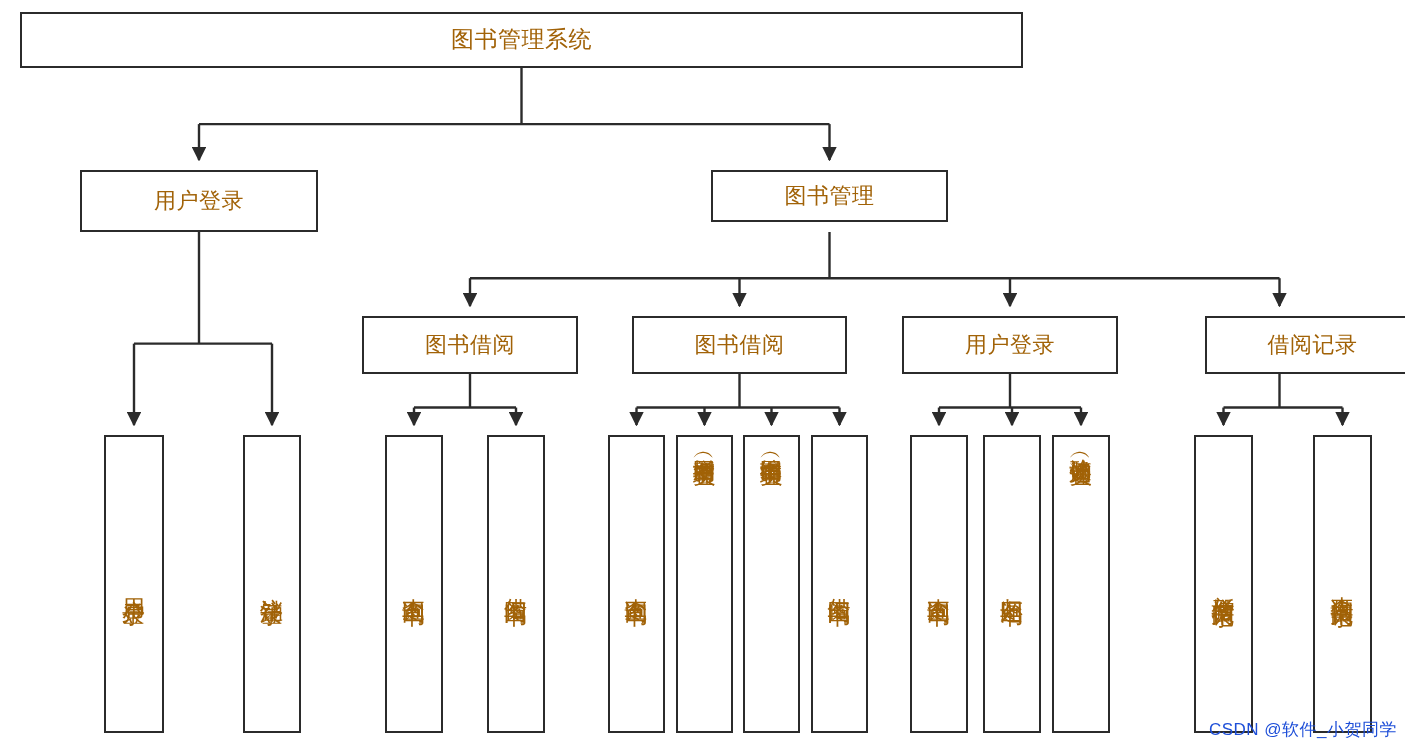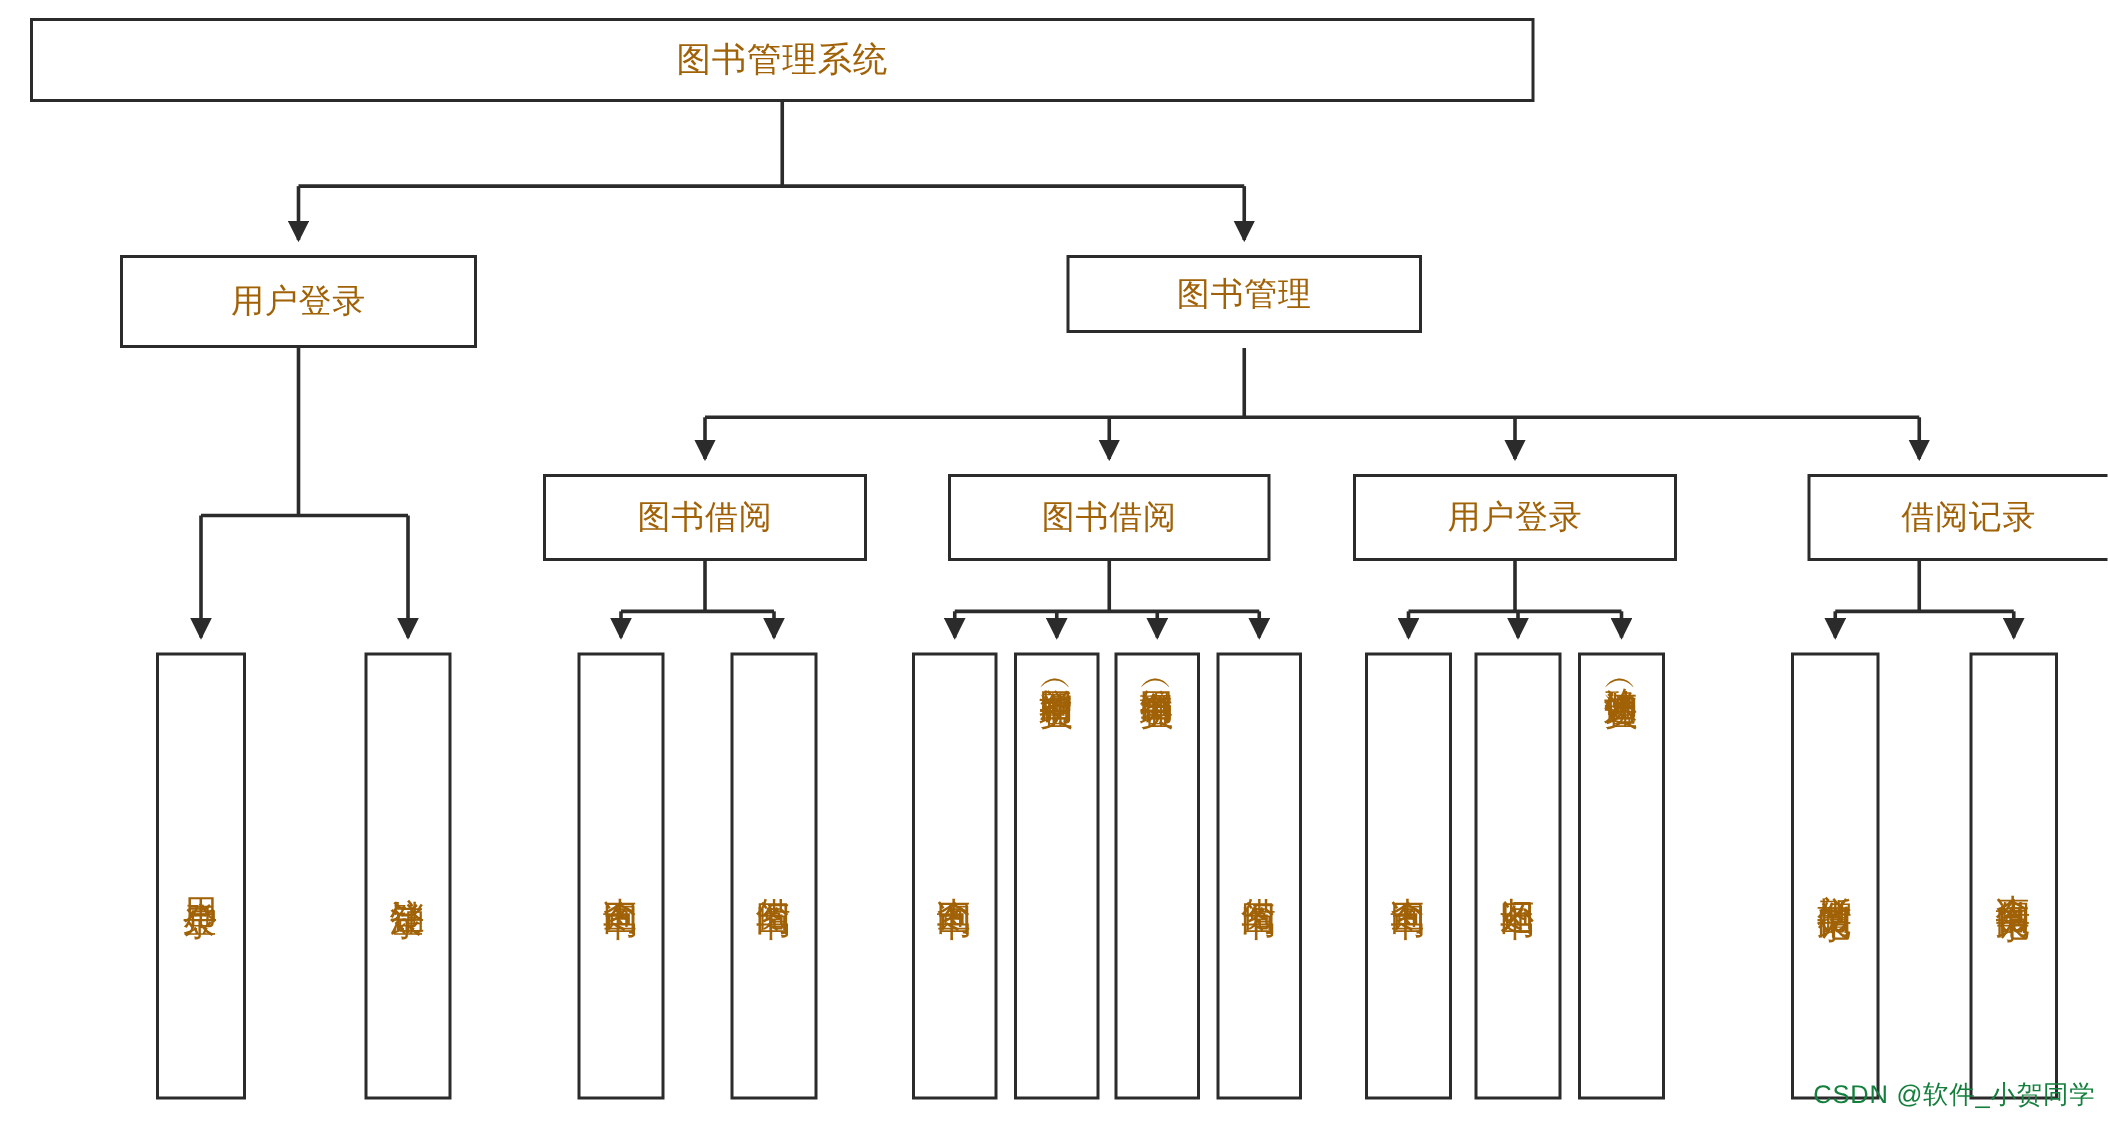--- a/index.html
+++ b/index.html
@@ -50,21 +50,21 @@
     white-space:nowrap;
   }
   .node.v.tall .lbl{font-size:22px;letter-spacing:1px;}
   .node.v.center{align-items:center;padding-top:0;}
 
   #watermark{
     position:absolute;
     right:8px;
     bottom:6px;
     font-size:17px;
-    color:#15803d;
+    color:#1d4ed8;
     white-space:nowrap;
     letter-spacing:0.5px;
     pointer-events:none;
   }
 </style>
 </head>
 <body>
 
 <div id="canvas">
   <svg id="edges" xmlns="http://www.w3.org/2000/svg">

